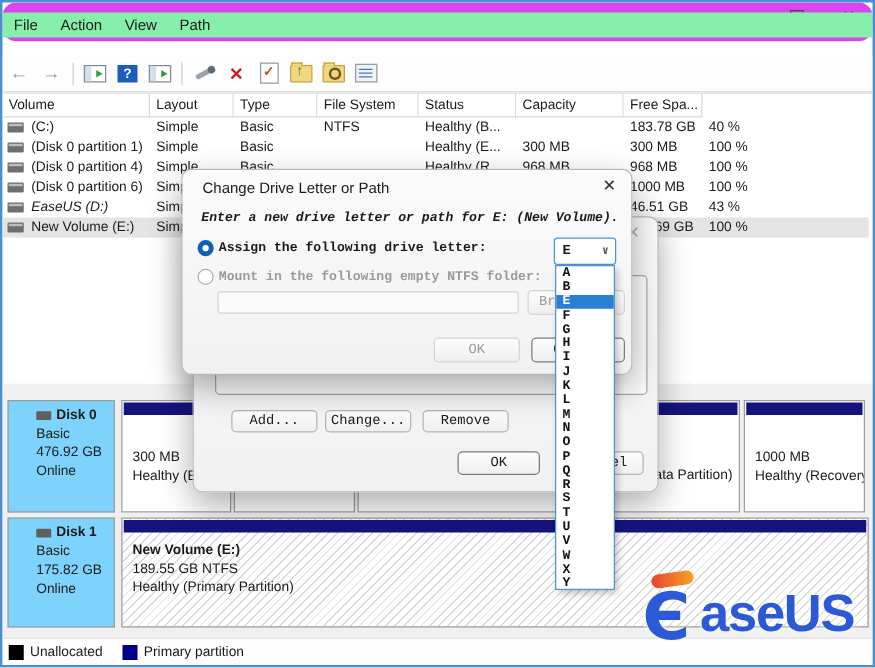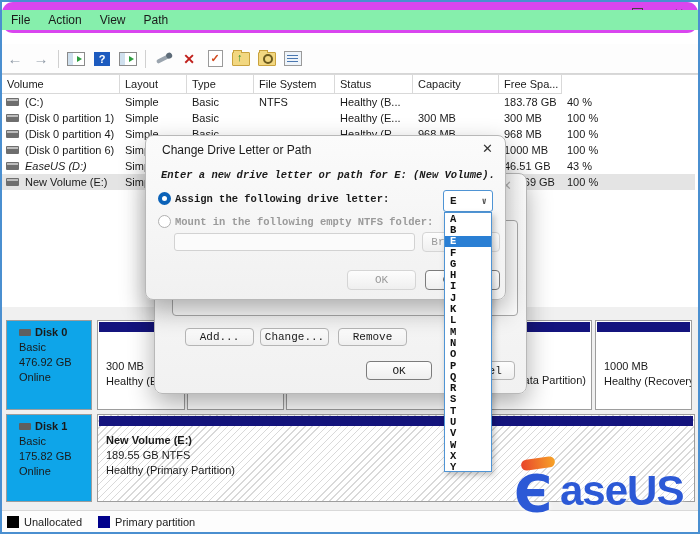--- a/index.html
+++ b/index.html
@@ -43,21 +43,21 @@
   
   #volume-table{left:0;top:72px;width:100%;height:233px;background:#fff;border-top:1px solid #d9d9d9;}
   .vh{position:absolute;top:0;height:19px;box-sizing:border-box;border-right:1px solid #d9d9d9;border-bottom:1px solid #d9d9d9;font-size:11px;display:flex;align-items:center;padding-left:5px;background:#fff;}
   .vrow{position:absolute;left:0;width:693px;height:16px;}
   .vrow.selected{background:#e4e4e4;}
   .vc{position:absolute;top:0;height:16px;font-size:11px;display:flex;align-items:center;padding-left:5px;box-sizing:border-box;white-space:nowrap;overflow:hidden;}
   .volicon{position:absolute;left:4px;top:4px;width:13px;height:8px;background:#6e6e6e;border-radius:1px;}
   .volicon::before{content:"";position:absolute;left:1px;top:1px;right:1px;height:2px;background:#bdbdbd;}
   
   #graph{left:0;top:305px;width:100%;height:203px;background:#f0f0f0;}
-  .disklabel{position:absolute;box-sizing:border-box;border:1px solid #9d9d9d;background:#0ea5e9;font-size:11px;padding:4px 0 0 12px;line-height:15px;}
+  .disklabel{position:absolute;box-sizing:border-box;border:1px solid #9d9d9d;background:#7dd3fc;font-size:11px;padding:4px 0 0 22px;line-height:15px;}
   .diskname{font-weight:bold;display:flex;align-items:center;gap:4px;}
   .diskicon{display:inline-block;width:12px;height:7px;background:#5f5f5f;border-radius:1px;}
   .part{position:absolute;box-sizing:border-box;border:1px solid #9d9d9d;background:#fff;overflow:hidden;}
   .band{position:absolute;left:1px;right:1px;top:1px;height:10px;background:#14147e;}
   .ptext{position:absolute;left:8px;top:16px;font-size:11px;line-height:15px;white-space:nowrap;}
   .hatch{background:repeating-linear-gradient(135deg,#ffffff 0px,#ffffff 4px,#d9d9d9 4px,#d9d9d9 5px);}
   .tailline{position:absolute;right:5px;top:53px;font-size:11px;white-space:nowrap;}
   
   #statusbar{left:0;top:508px;width:100%;height:22px;background:#fdfdfd;border-top:1px solid #d9d9d9;display:flex;align-items:center;font-size:11px;}
   .legend-sq{width:12px;height:12px;display:inline-block;}

